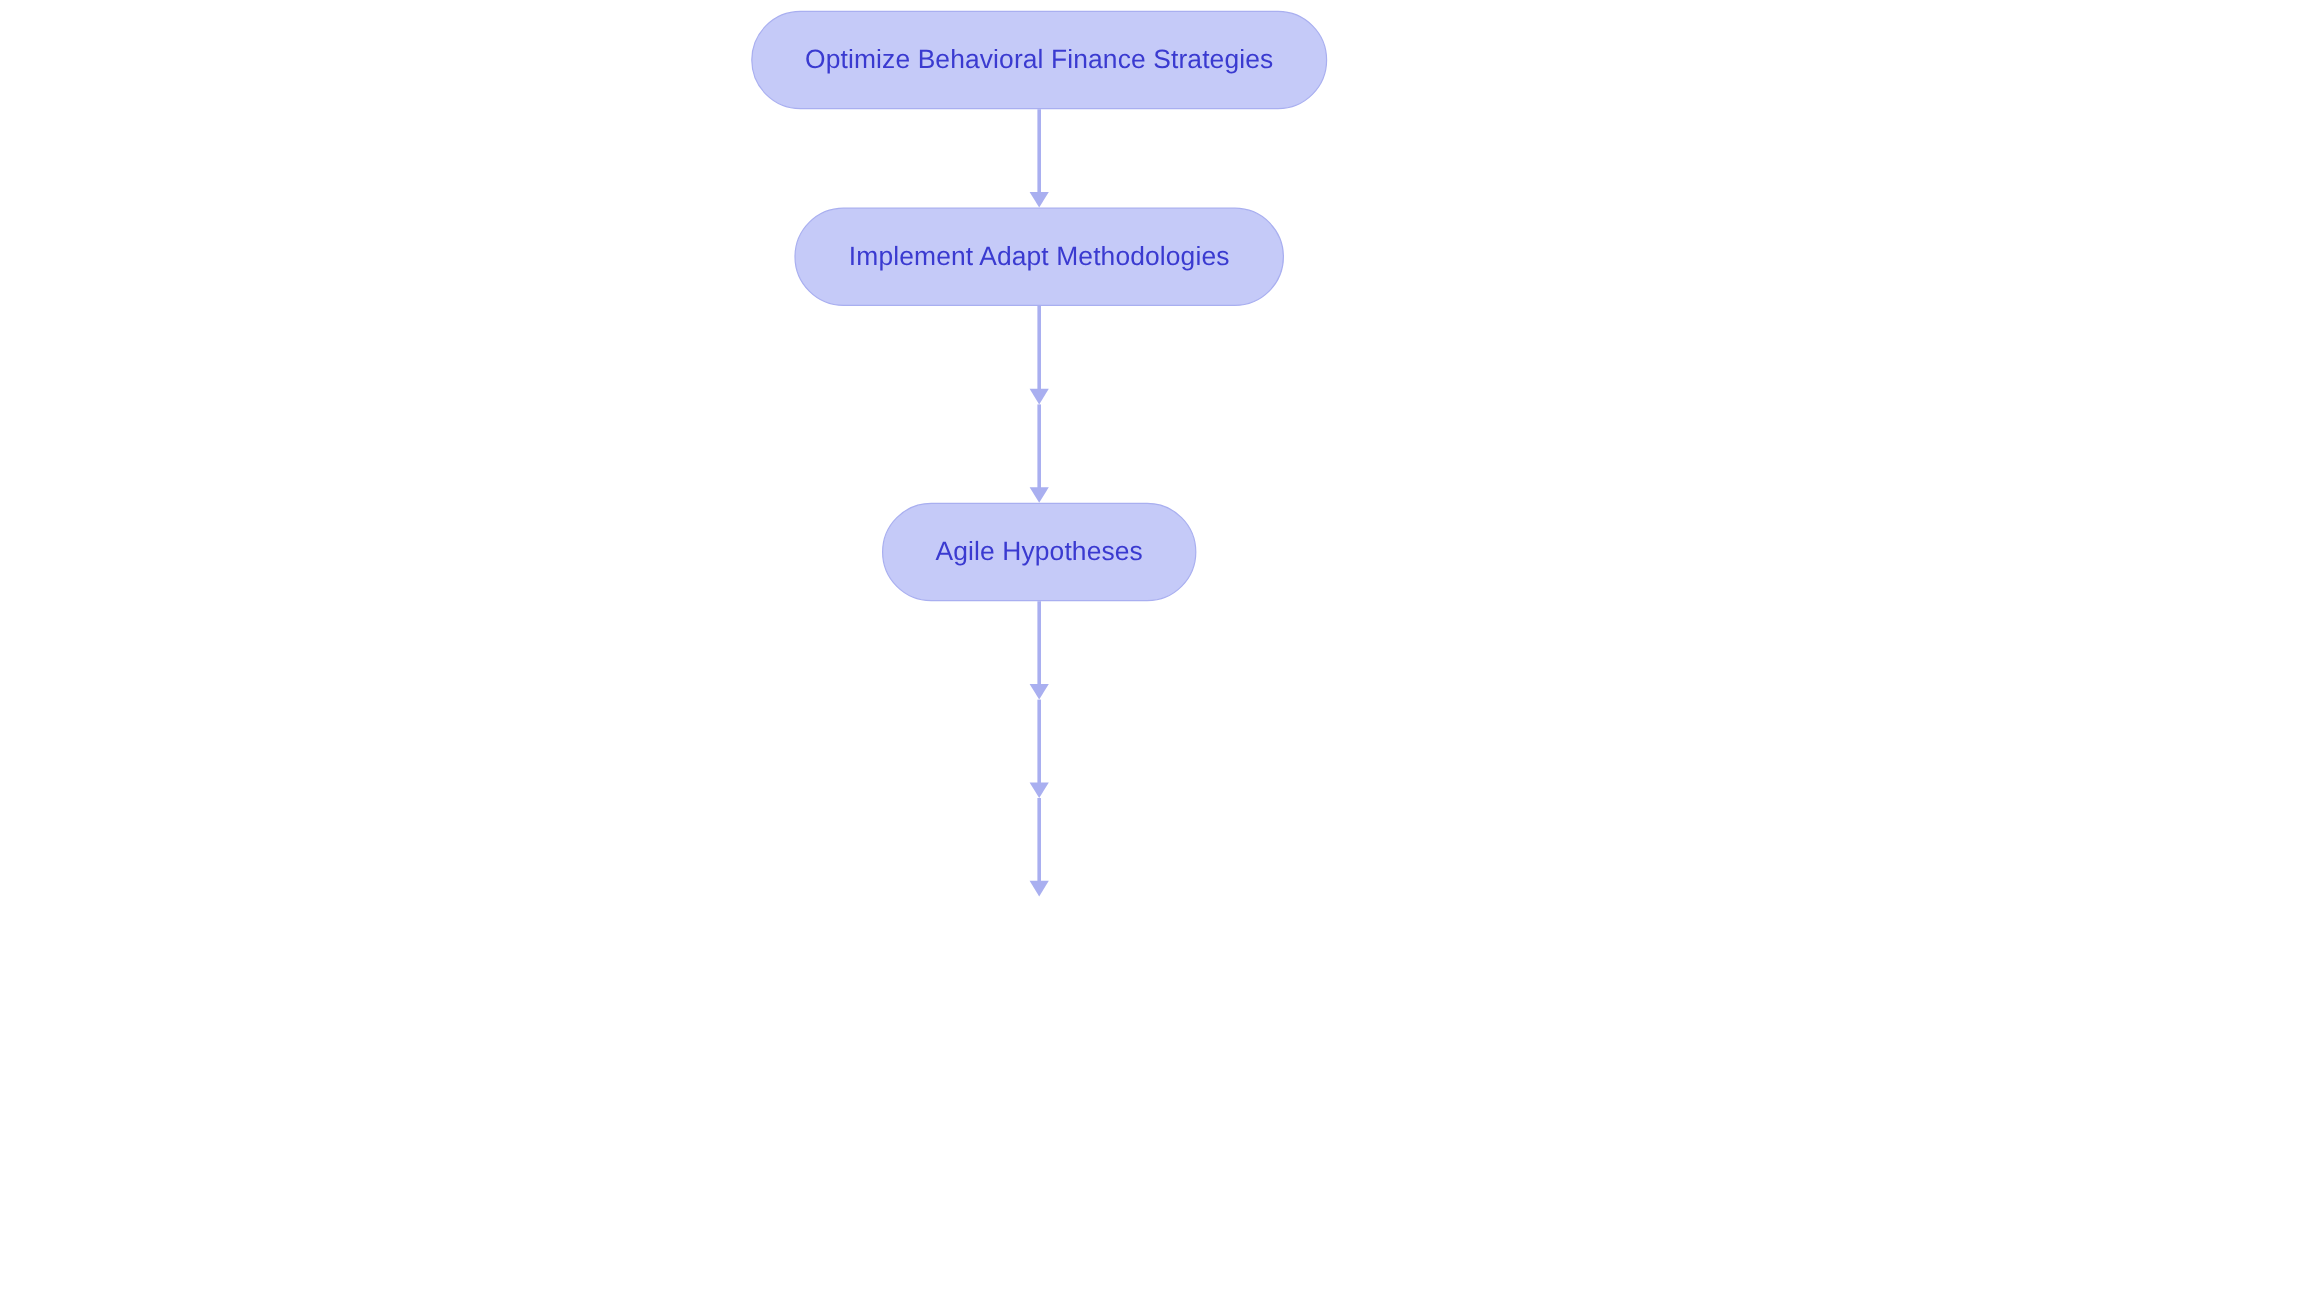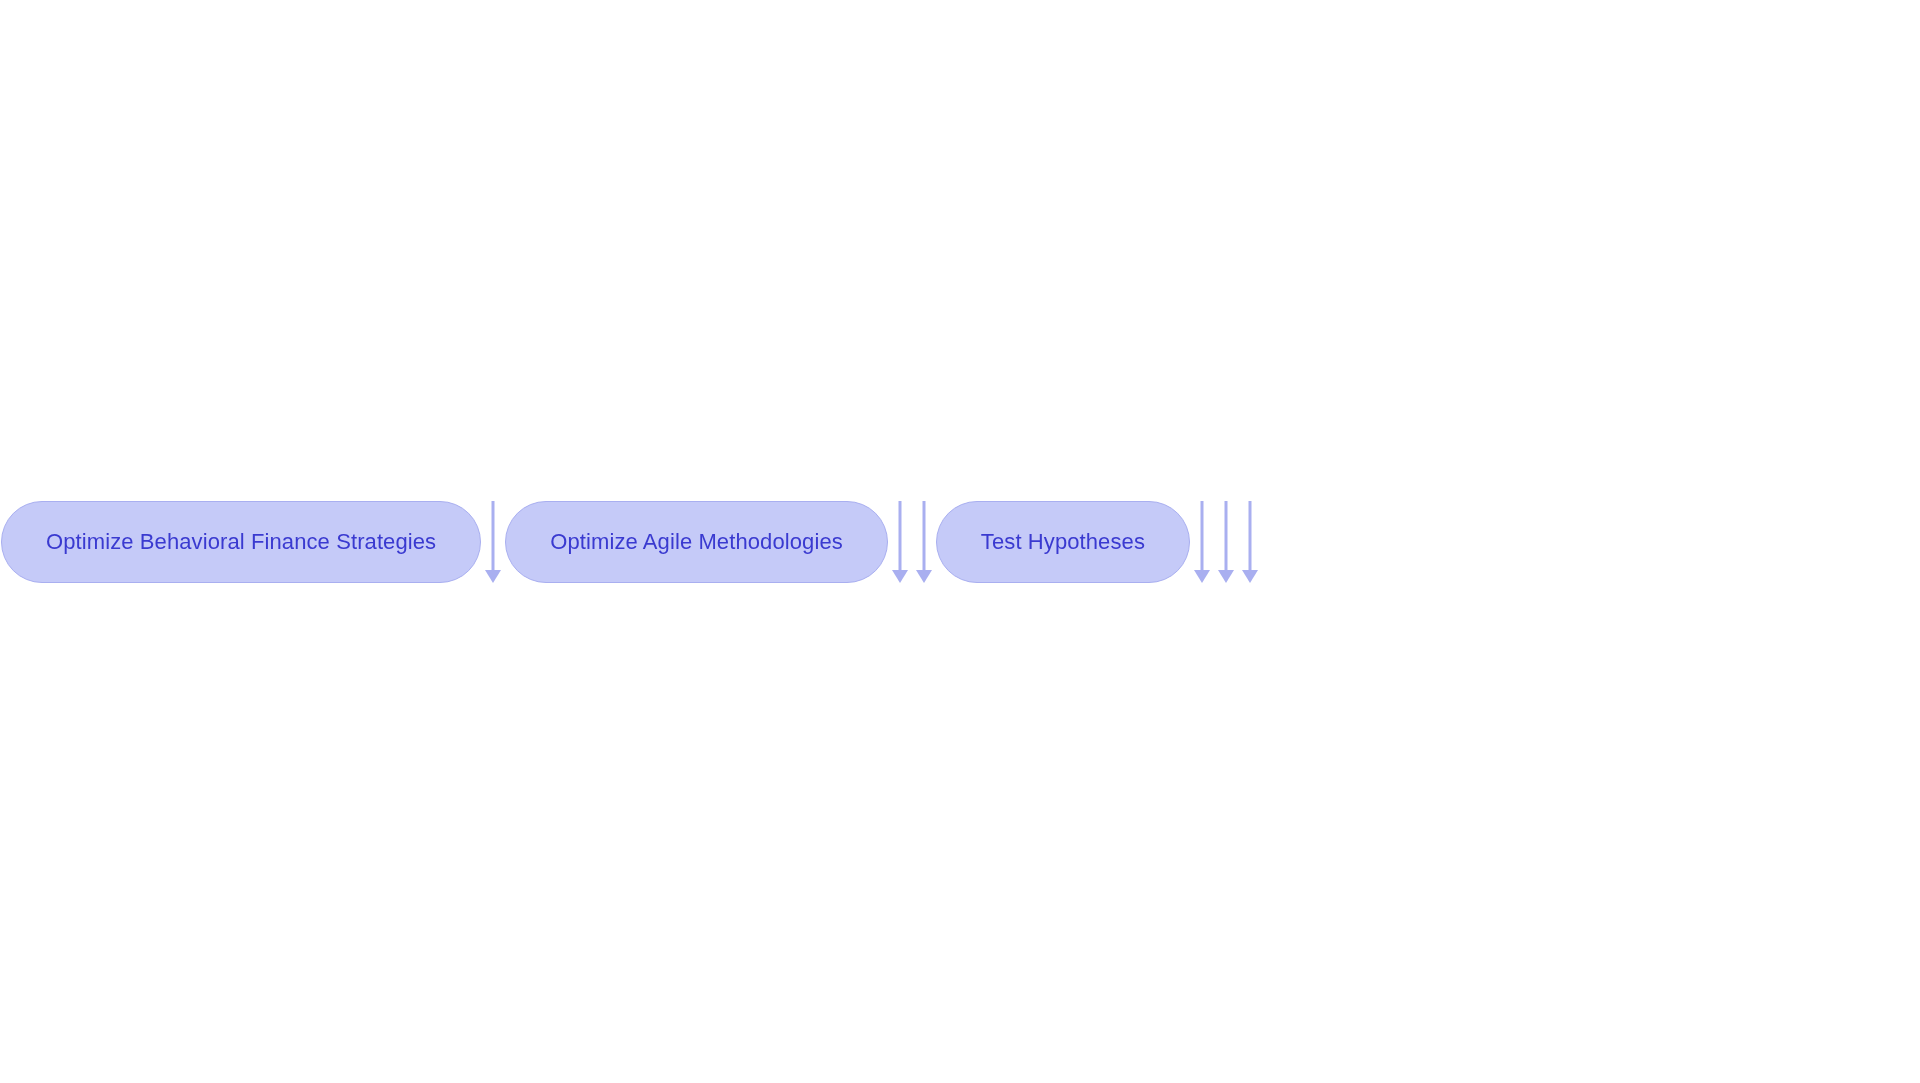--- a/index.html
+++ b/index.html
@@ -21,21 +21,21 @@
     background: #ffffff;
   }
 
   .flow-column {
     position: absolute;
     left: 0;
     top: 0;
     width: 1732px;
     height: 1083px;
     display: flex;
-    flex-direction: row;
+    flex-direction: column;
     align-items: center;
   }
 
   .node {
     box-sizing: border-box;
     height: 82px;
     border-radius: 41px;
     background: #c5caf8;
     border: 1px solid #a9aff0;
     color: #3a3ad0;
@@ -97,36 +97,36 @@
     <div class="node">
       <span class="node-label">Optimize Behavioral Finance Strategies</span>
     </div>
 
     <div class="connector">
       <div class="stem"></div>
       <div class="head"></div>
     </div>
 
     <div class="node">
-      <span class="node-label">Optimize Agile Methodologies</span>
+      <span class="node-label">Implement Adapt Methodologies</span>
     </div>
 
     <div class="connector">
       <div class="stem"></div>
       <div class="head"></div>
     </div>
 
 
     <div class="connector">
       <div class="stem"></div>
       <div class="head"></div>
     </div>
 
     <div class="node">
-      <span class="node-label">Test Hypotheses</span>
+      <span class="node-label">Agile Hypotheses</span>
     </div>
 
     <div class="connector">
       <div class="stem"></div>
       <div class="head"></div>
     </div>
 
 
     <div class="connector">
       <div class="stem"></div>

